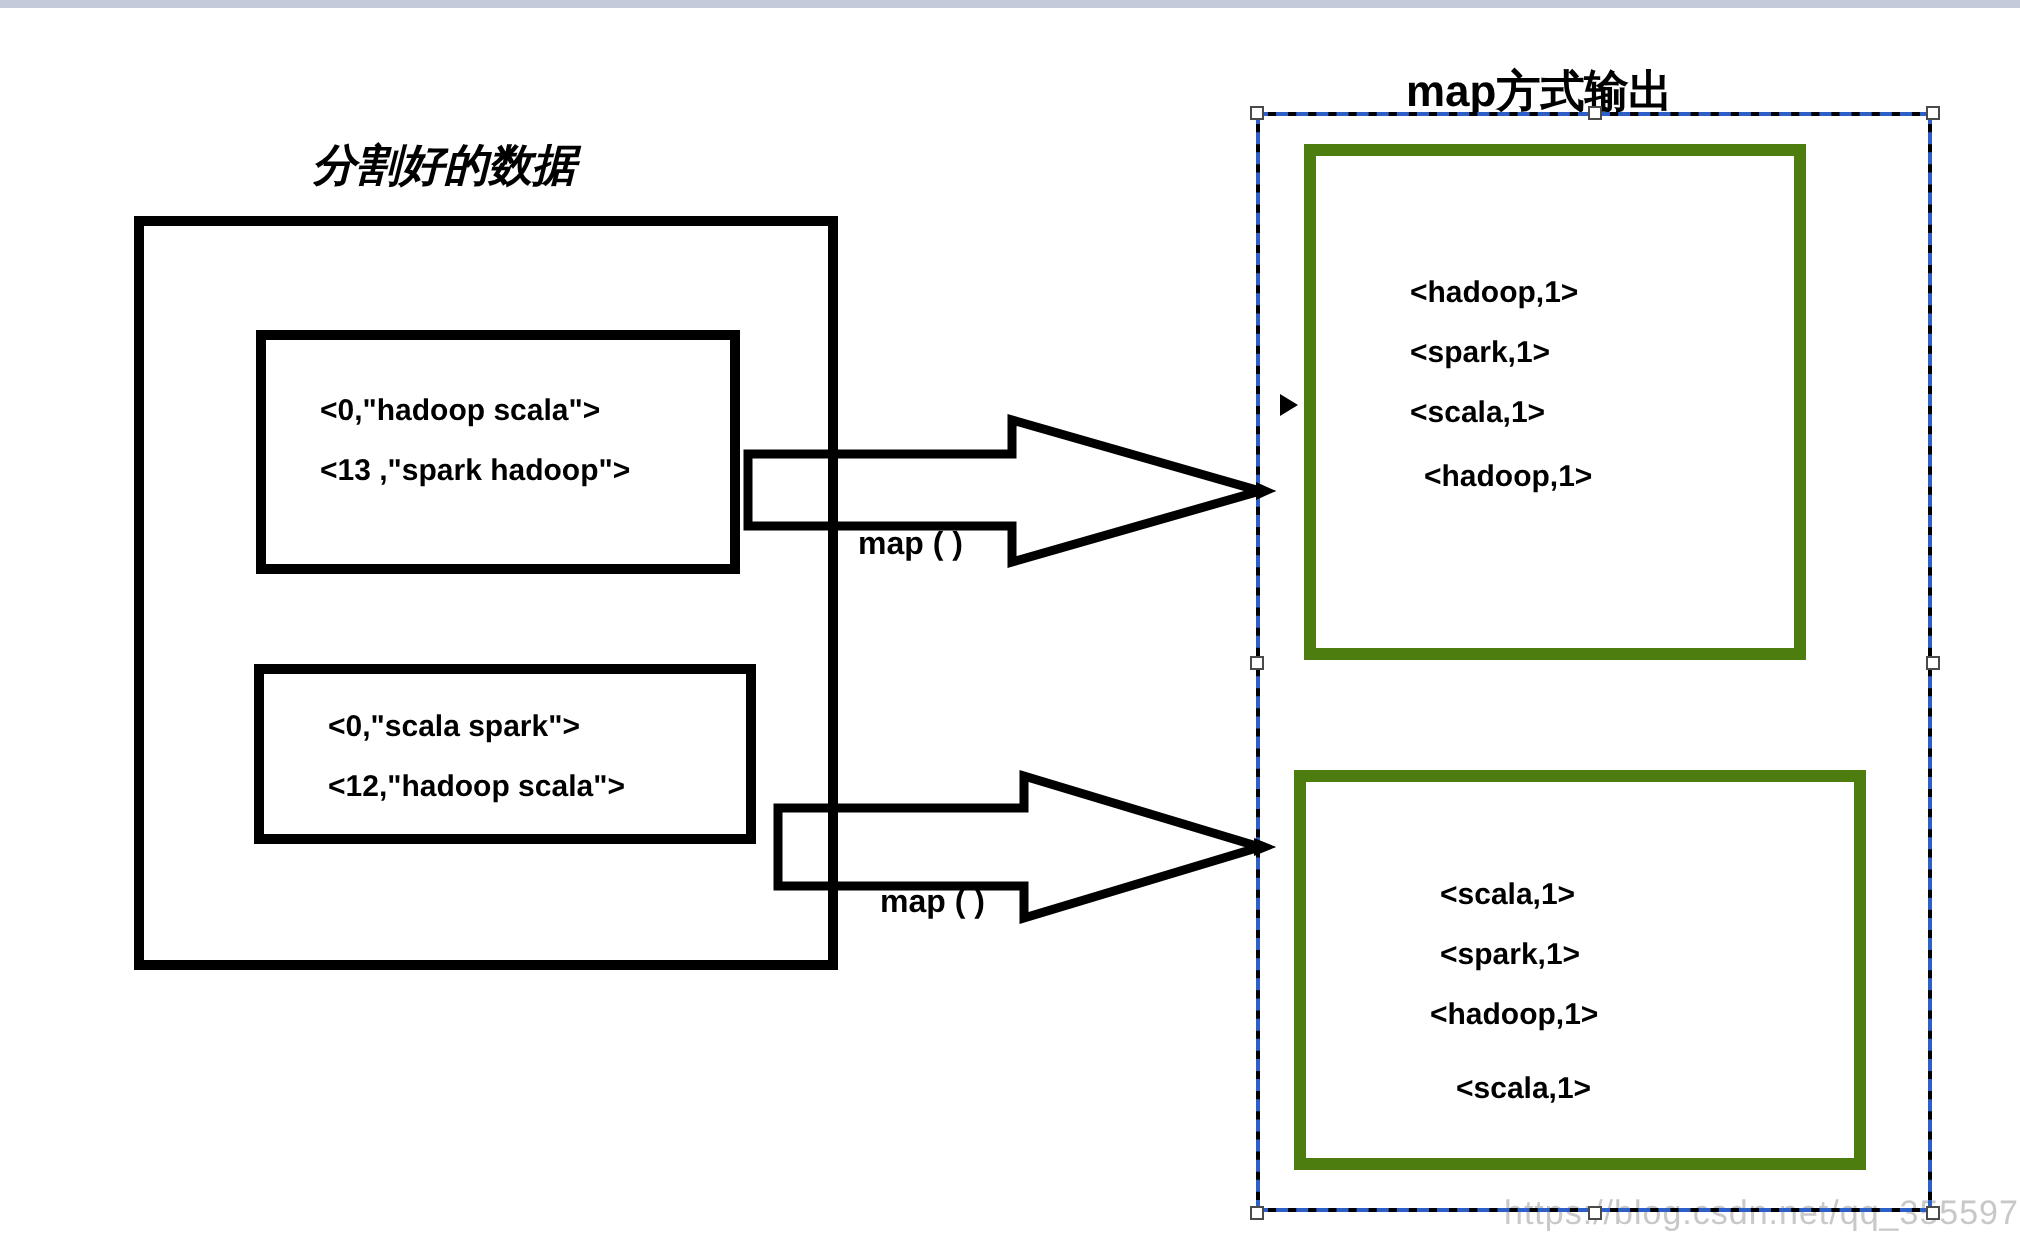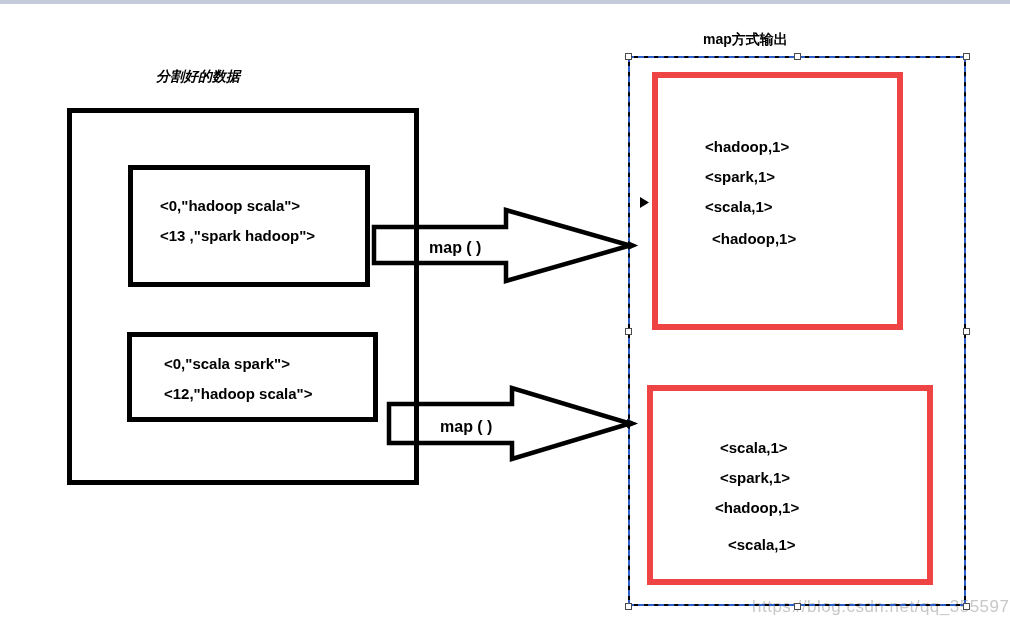--- a/index.html
+++ b/index.html
@@ -3,43 +3,43 @@
 <meta charset="utf-8">
 <style>
   html,body{margin:0;padding:0;background:#fff;}
   #page{
     position:relative;width:1010px;height:626px;background:#ffffff;overflow:hidden;
     font-family:"Liberation Sans","DejaVu Sans",sans-serif;color:#000;
   }
   .abs{position:absolute;}
   #top-bar{left:0;top:0;width:1010px;height:4px;background:#c3cada;}
 
-  .diagram-title{font-size:14px;font-weight:bold;white-space:nowrap;}
+  .diagram-title{font-size:22px;font-weight:bold;white-space:nowrap;}
   #left-title{left:156px;top:68px;font-style:italic;}
   #right-title{left:703px;top:31px;}
 
   
   #left-outer-box{left:67px;top:108px;width:352px;height:377px;border:5px solid #000;box-sizing:border-box;}
   .thick5{border:5px solid #000;box-sizing:border-box;background:transparent;}
-  .thick6{border:6px solid #ef4444;box-sizing:border-box;background:transparent;}
+  .thick6{border:6px solid #4d7c0f;box-sizing:border-box;background:transparent;}
   #left-inner-box1{left:128px;top:165px;width:242px;height:122px;padding-top:21px;padding-left:27px;}
   #left-inner-box2{left:127px;top:332px;width:251px;height:90px;padding-top:12px;padding-left:32px;}
 
   
   #right-marquee{left:628px;top:56px;width:338px;height:550px;border:2px solid #000;box-sizing:border-box;background:transparent;}
   #right-marquee .dash{position:absolute;left:-2px;top:-2px;right:-2px;bottom:-2px;border:2px dashed #2e5fc8;}
   #right-inner-box1{left:652px;top:72px;width:251px;height:258px;padding-top:54px;padding-left:47px;}
   #right-inner-box2{left:647px;top:385px;width:286px;height:200px;padding-top:42px;padding-left:67px;}
 
   .ln{display:block;font-size:15px;font-weight:bold;line-height:30px;white-space:nowrap;}
   #right-inner-box1 .ln4{margin-top:2px;margin-left:7px;}
   #right-inner-box2 .ln3{margin-left:-5px;}
   #right-inner-box2 .ln4{margin-top:7px;margin-left:8px;}
 
-  .map-label{font-size:16px;font-weight:bold;line-height:22px;white-space:nowrap;}
+  .map-label{font-size:16px;font-weight:bold;line-height:22px;white-space:nowrap;margin-top:25px;}
   #map-label-1{left:429px;top:237px;}
   #map-label-2{left:440px;top:416px;}
 
   .handle{position:absolute;width:7px;height:7px;background:#fff;border:1px solid #4a4a4a;box-sizing:border-box;}
 
   #watermark{left:752px;top:597px;font-size:17px;color:#c8c8c8;letter-spacing:0.5px;white-space:nowrap;}
 
   #arrow-layer{left:0;top:0;width:1010px;height:626px;pointer-events:none;}
 </style>
 </head>

